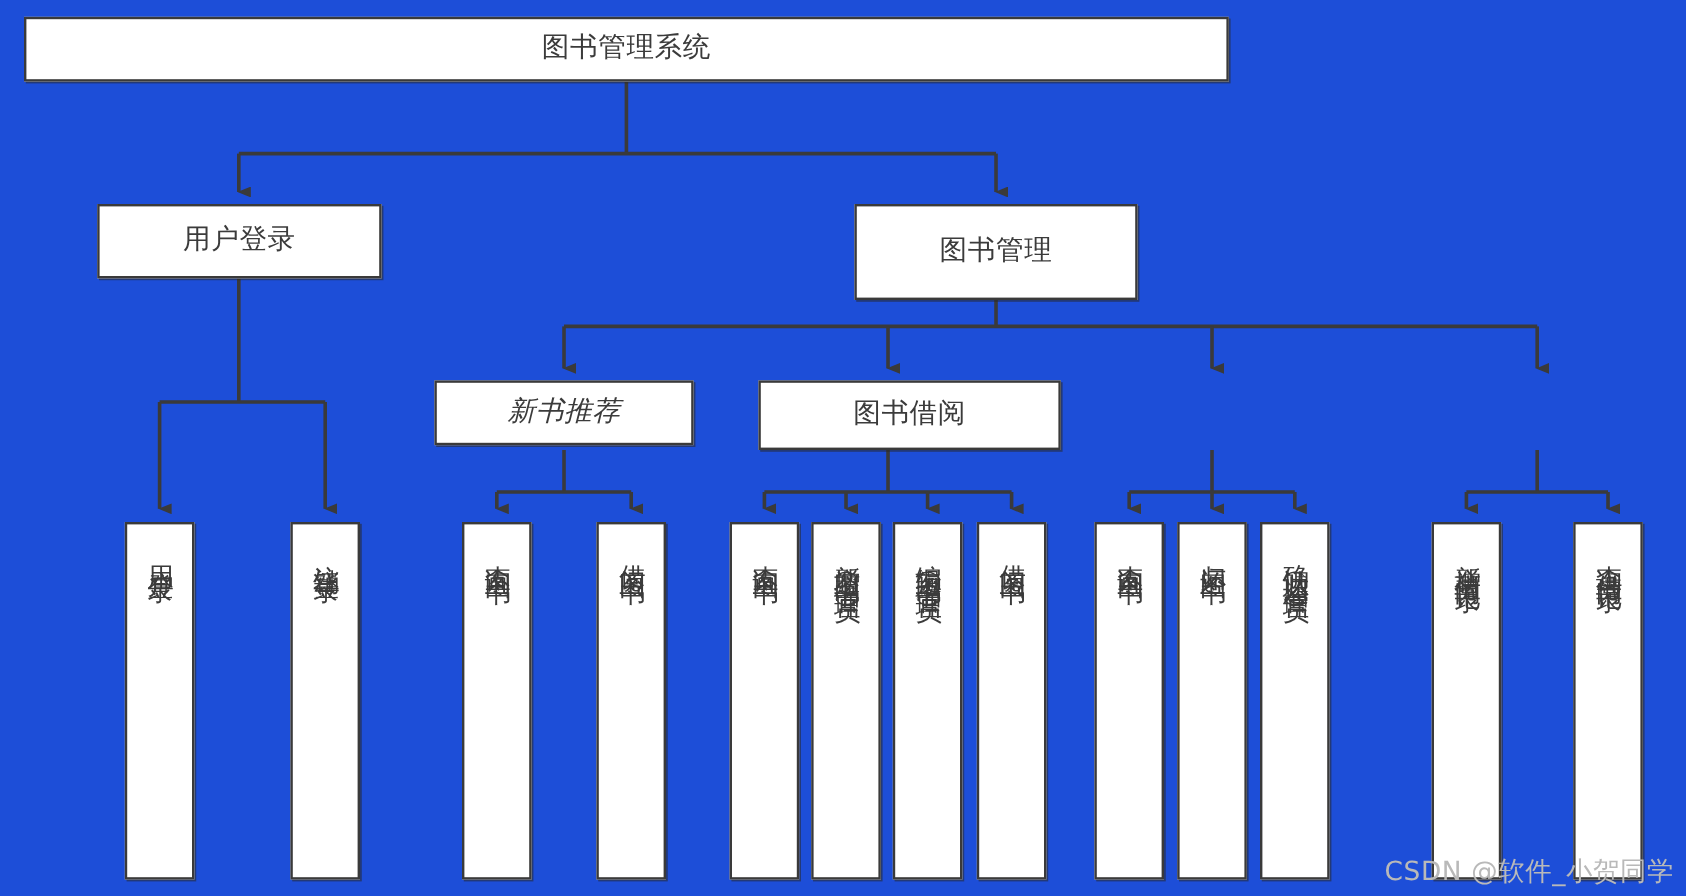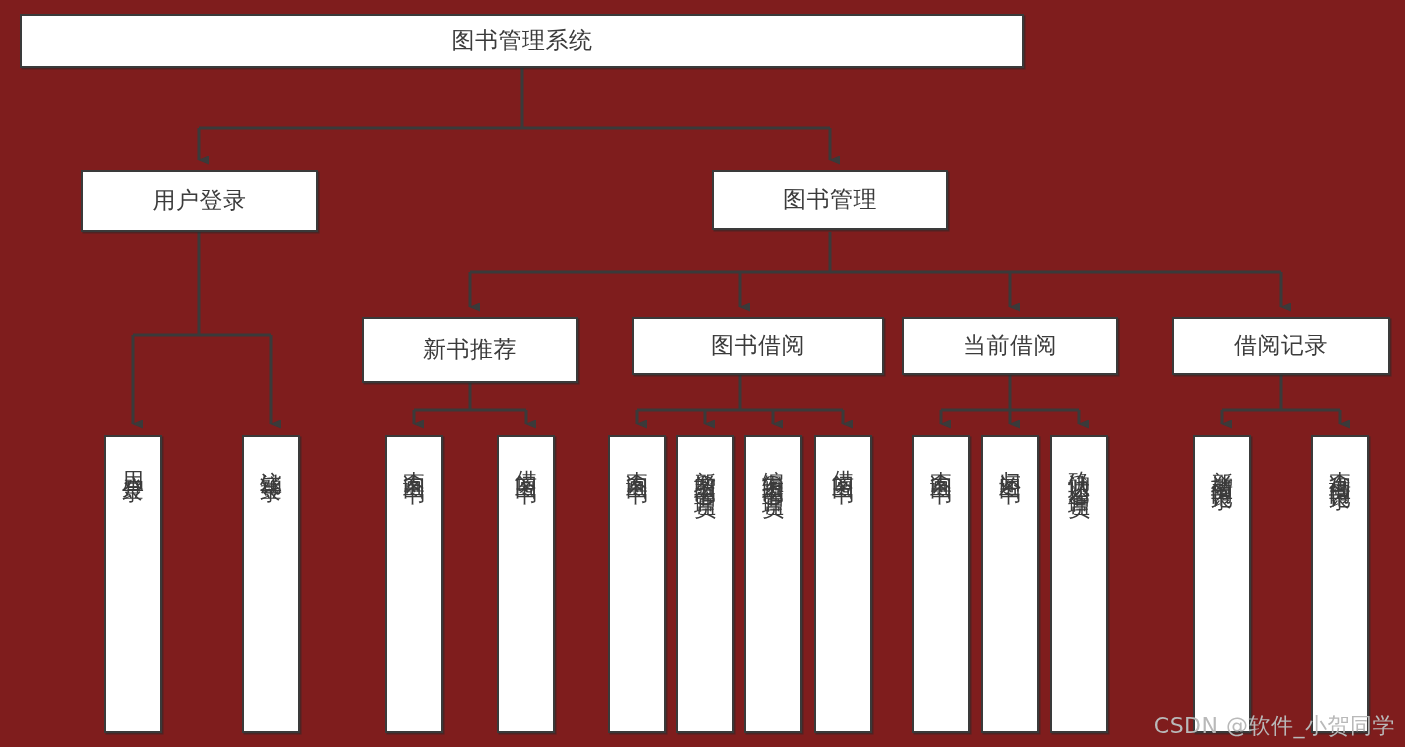--- a/index.html
+++ b/index.html
@@ -5,21 +5,21 @@
 <style>
   html, body {
     margin: 0;
     padding: 0;
     background: #ffffff;
   }
   #stage {
     position: relative;
     width: 1405px;
     height: 747px;
-    background: #7f1d1d;
+    background: #1d4ed8;
     overflow: hidden;
     font-family: "DejaVu Sans", "Liberation Sans", sans-serif;
   }
   #wires {
     position: absolute;
     left: 0;
     top: 0;
     width: 1405px;
     height: 747px;
     pointer-events: none;
@@ -131,39 +131,33 @@
   </svg>
 
   <div class="node root horiz" style="left:20px; top:14px; width:1004px; height:54px;">
     <span class="lbl">图书管理系统</span>
   </div>
 
   <div class="node horiz" style="left:81px; top:170px; width:237px; height:62px;">
     <span class="lbl">用户登录</span>
   </div>
 
-  <div class="node horiz" style="left:712px; top:170px; width:236px; height:60px;">
+  <div class="node horiz" style="left:712px; top:170px; width:236px; height:80px;">
     <span class="lbl">图书管理</span>
   </div>
 
-  <div class="node horiz" style="left:362px; top:317px; width:216px; height:66px;">
+  <div class="node horiz" style="left:362px; top:317px; width:216px; height:54px;font-style:italic;">
     <span class="lbl">新书推荐</span>
   </div>
 
   <div class="node horiz" style="left:632px; top:317px; width:252px; height:58px;">
     <span class="lbl">图书借阅</span>
   </div>
 
-  <div class="node horiz" style="left:902px; top:317px; width:216px; height:58px;">
-    <span class="lbl">当前借阅</span>
-  </div>
-
-  <div class="node horiz" style="left:1172px; top:317px; width:218px; height:58px;">
-    <span class="lbl">借阅记录</span>
-  </div>
+
 
   <div class="node vert" style="left:104px; top:435px; width:58px; height:298px;">
     <span class="lbl">用户登录</span>
   </div>
 
   <div class="node vert" style="left:242px; top:435px; width:58px; height:298px;">
     <span class="lbl">注销登录</span>
   </div>
 
   <div class="node vert" style="left:385px; top:435px; width:58px; height:298px;">

